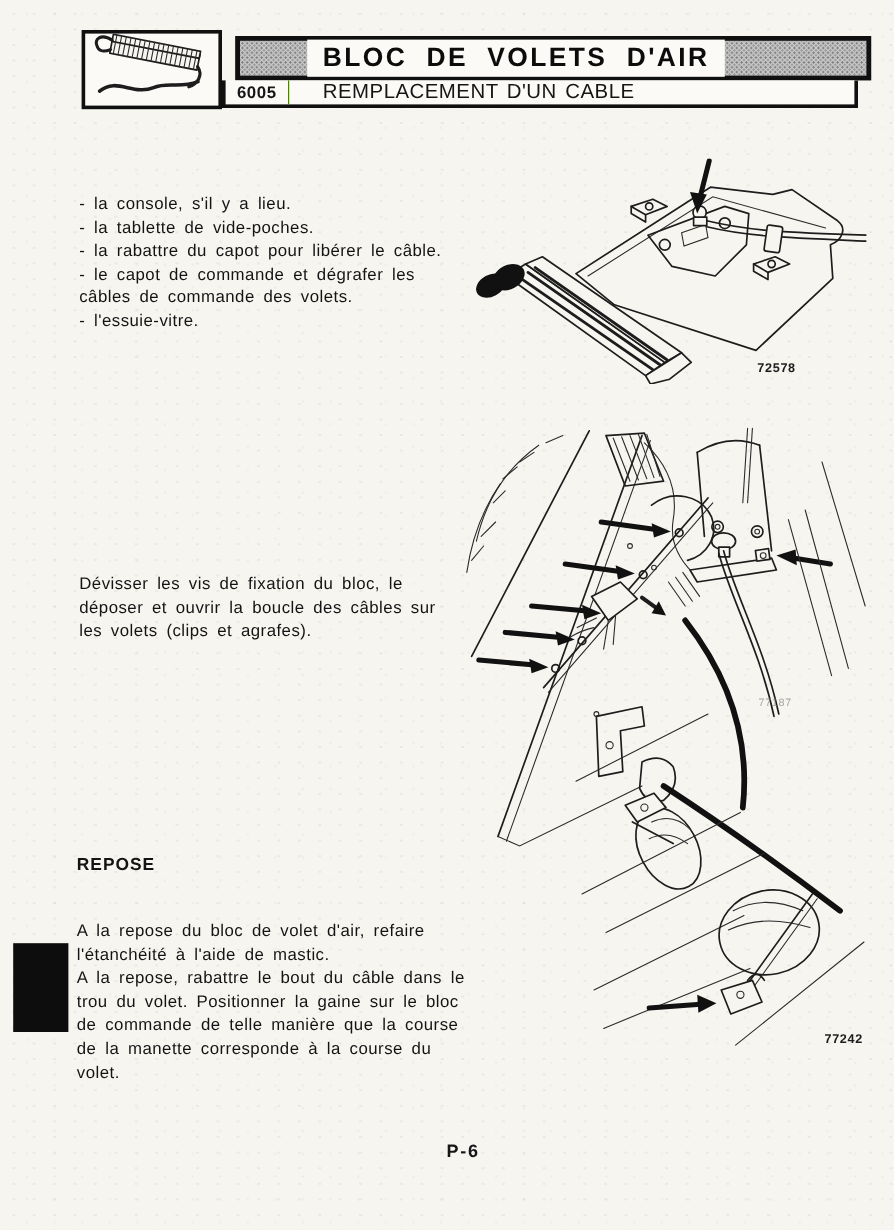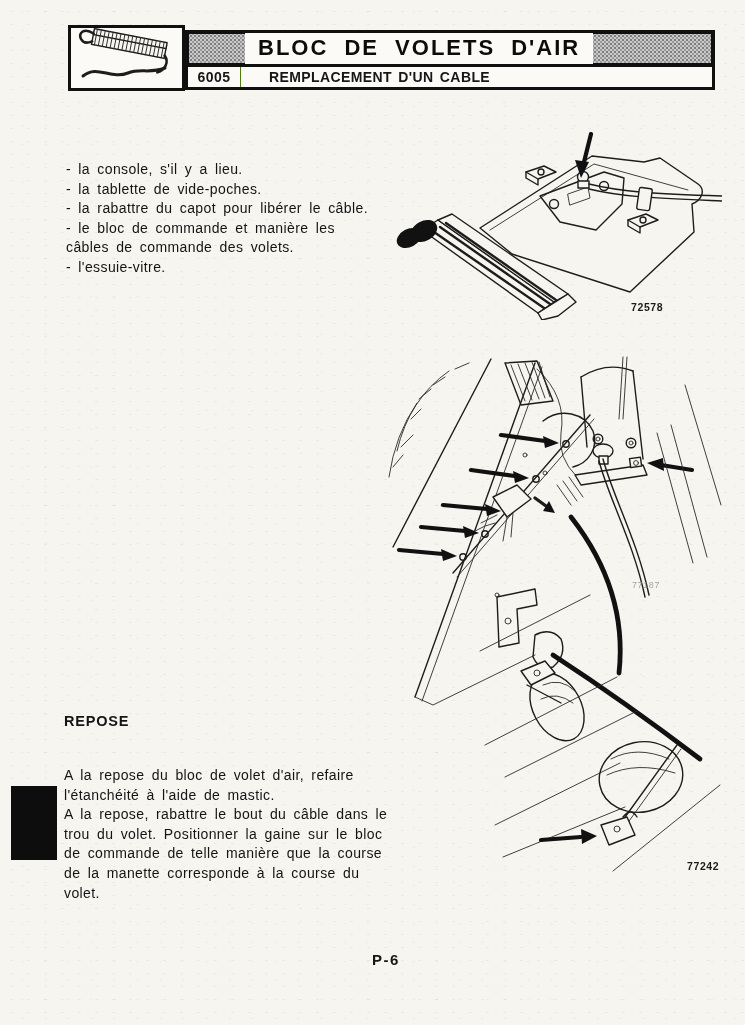--- a/index.html
+++ b/index.html
@@ -14,21 +14,21 @@
     background-position:3px 5px, 11px 2px;
     font-family:"Liberation Sans", sans-serif;
     color:#161616;
   }
   
   .icon-box {
     position:absolute; left:68px; top:25px; width:117px; height:66px;
     border:3px solid #101010; background:#fbfaf7;
   }
   .band {
-    position:absolute; left:185px; top:30px; width:530px; height:37px;
+    position:absolute; left:196px; top:30px; width:530px; height:37px;
     border:4px solid #101010;
     background-color:#c9c9c9;
     background-image:
       radial-gradient(#7e7e7e 0.9px, transparent 1px),
       radial-gradient(#989898 0.9px, transparent 1px);
     background-size:4px 4px, 4px 4px;
     background-position:0 0, 2px 2px;
     display:flex; align-items:center;
   }
   .title-box {
@@ -41,21 +41,21 @@
     border:3px solid #101010; border-top:none; background:#fbfaf7;
     display:flex; align-items:stretch;
   }
   .code-cell {
     width:53px; border-right:1px solid #4d7c0f;
     display:flex; align-items:center; justify-content:center;
     font-size:14px; font-weight:bold; letter-spacing:.5px;
   }
   .subtitle-cell {
     flex:1; display:flex; align-items:center; padding-left:28px;
-    font-size:14px; font-weight:bold; letter-spacing:.4px; word-spacing:2px;
+    font-size:17px; font-weight:normal; letter-spacing:.4px; word-spacing:2px;
   }
   
   .txt {
     position:absolute; font-size:14px; line-height:19.6px;
     letter-spacing:.4px; word-spacing:3px; color:#141414;
   }
   .depose   { left:66px; top:160px;  width:312px; }
   .devisser { left:66px; top:477px;  width:312px; }
   .repose-h { left:64px; top:712px;  font-weight:bold; font-size:14.5px; letter-spacing:.8px; }
   .repose-p { left:64px; top:766px;  width:330px; }
@@ -123,24 +123,25 @@
 
   <div class="subrow">
     <div class="code-cell">6005</div>
     <div class="subtitle-cell">REMPLACEMENT D'UN CABLE</div>
   </div>
 
   <div class="txt depose">
     <div>- la console, s'il y a lieu.</div>
     <div>- la tablette de vide-poches.</div>
     <div>- la rabattre du capot pour libérer le câble.</div>
-    <div>- le bloc de commande et manière les câbles de commande des volets.</div>
+    <div>- le capot de commande et dégrafer les câbles de commande des volets.</div>
     <div>- l'essuie-vitre.</div>
   </div>
 
+  <div class="txt devisser">Dévisser les vis de fixation du bloc, le déposer et ouvrir la boucle des câbles sur les volets (clips et agrafes).</div>
 
   <div class="txt repose-h">REPOSE</div>
 
   <div class="txt repose-p">
     <div>A la repose du bloc de volet d'air, refaire l'étanchéité à l'aide de mastic.</div>
     <div>A la repose, rabattre le bout du câble dans le trou du volet. Positionner la gaine sur le bloc de commande de telle manière que la course de la manette corresponde à la course du volet.</div>
   </div>
 
   <svg class="fig" style="left:392px; top:132px;" width="330" height="188" viewBox="0 0 330 188">
 

